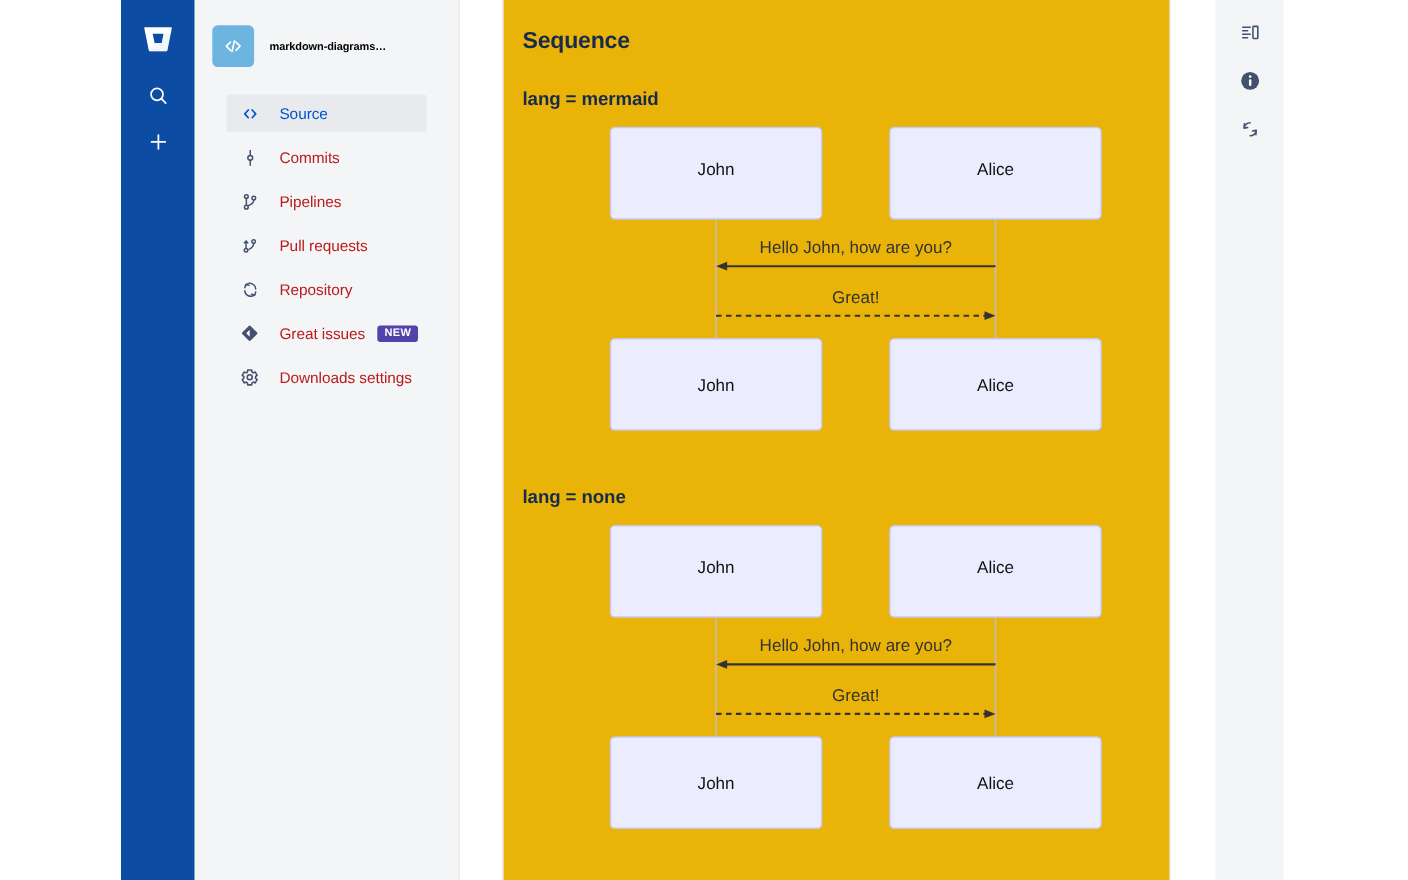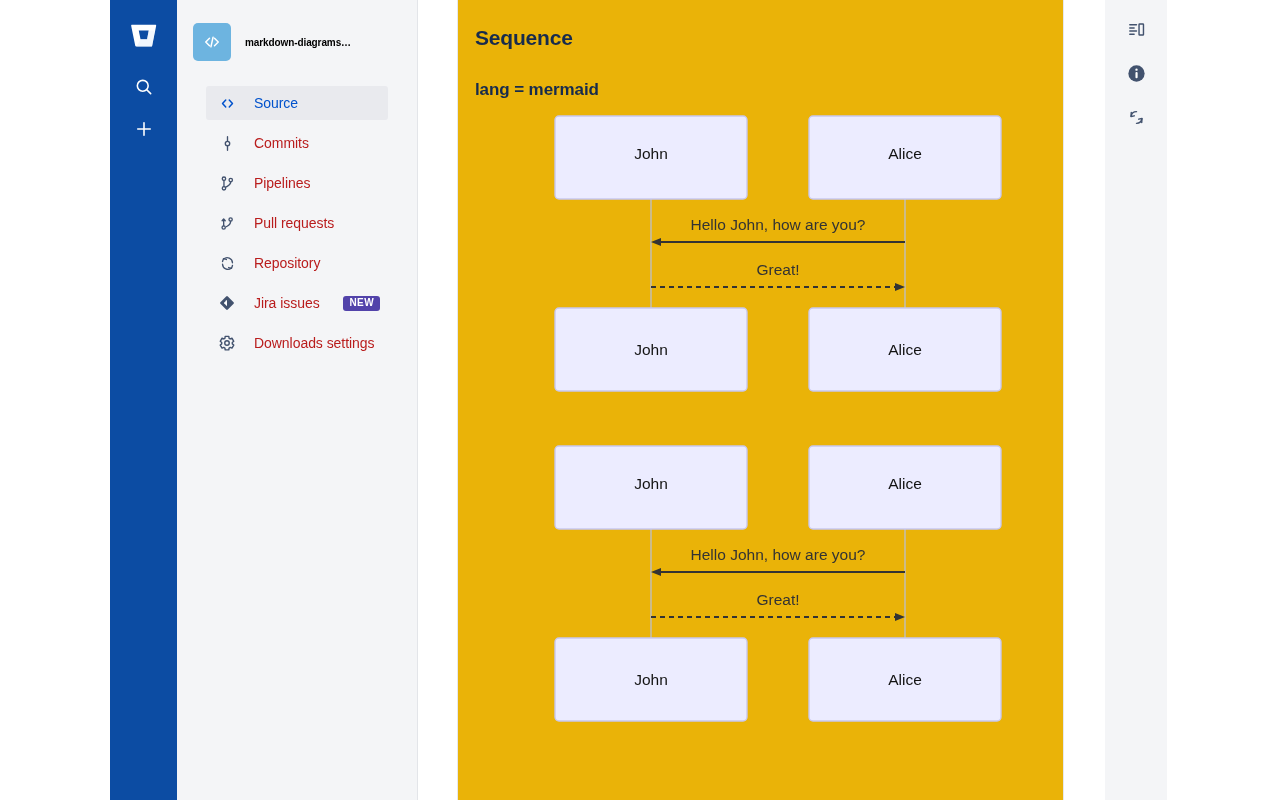--- a/index.html
+++ b/index.html
@@ -334,21 +334,21 @@
       </div>
 
       <div class="nav-item">
         <span class="nav-icon">
           <svg width="18" height="18" viewBox="0 0 24 24">
             <rect x="5" y="5" width="14" height="14" rx="1.6" transform="rotate(45 12 12)" fill="#42526e"></rect>
             <rect x="9" y="9" width="6" height="6" rx="0.8" transform="rotate(45 12 12)" fill="#ffffff"></rect>
             <path d="M12 6.6 L17.4 12 L12 17.4 Z" fill="#42526e"></path>
           </svg>
         </span>
-        <span class="nav-label">Jira issues</span>
+        <span class="nav-label">Great issues</span>
         <span class="badge-new">NEW</span>
       </div>
 
 
       <div class="nav-item">
         <span class="nav-icon">
           <svg width="18" height="18" viewBox="0 0 24 24" fill="none" stroke="#42526e" stroke-width="1.9" stroke-linejoin="round">
             <path d="M9.6 3.2 h4.8 l0.35 2.5 1.55 0.9 2.3 -1.05 2.4 4.15 -1.95 1.6 0 1.8 1.95 1.6 -2.4 4.15 -2.3 -1.05 -1.55 0.9 -0.35 2.5 h-4.8 l-0.35 -2.5 -1.55 -0.9 -2.3 1.05 -2.4 -4.15 1.95 -1.6 0 -1.8 -1.95 -1.6 2.4 -4.15 2.3 1.05 1.55 -0.9 z"></path>
             <circle cx="12" cy="12" r="3"></circle>
           </svg>
@@ -390,20 +390,21 @@
 
           <rect x="80" y="196" width="192" height="83" rx="4" fill="#ececff" stroke="#c8c8f0" stroke-width="1.4"></rect>
           <text x="176" y="243" text-anchor="middle" font-family="'Liberation Sans',sans-serif" font-size="15.5" fill="#121212">John</text>
 
           <rect x="334" y="196" width="192" height="83" rx="4" fill="#ececff" stroke="#c8c8f0" stroke-width="1.4"></rect>
           <text x="430" y="243" text-anchor="middle" font-family="'Liberation Sans',sans-serif" font-size="15.5" fill="#121212">Alice</text>
         </svg>
       </div>
 
       <div class="diagram-block second">
+        <h2 class="doc-h2">lang = none</h2>
 
         <svg class="seq" width="570" height="300" viewBox="0 0 570 300">
           <line x1="176" y1="87" x2="176" y2="196" stroke="#bfbfbf" stroke-width="1.4"></line>
           <line x1="430" y1="87" x2="430" y2="196" stroke="#bfbfbf" stroke-width="1.4"></line>
 
           <rect x="80" y="4" width="192" height="83" rx="4" fill="#ececff" stroke="#c8c8f0" stroke-width="1.4"></rect>
           <text x="176" y="47" text-anchor="middle" font-family="'Liberation Sans',sans-serif" font-size="15.5" fill="#121212">John</text>
 
           <rect x="334" y="4" width="192" height="83" rx="4" fill="#ececff" stroke="#c8c8f0" stroke-width="1.4"></rect>
           <text x="430" y="47" text-anchor="middle" font-family="'Liberation Sans',sans-serif" font-size="15.5" fill="#121212">Alice</text>

